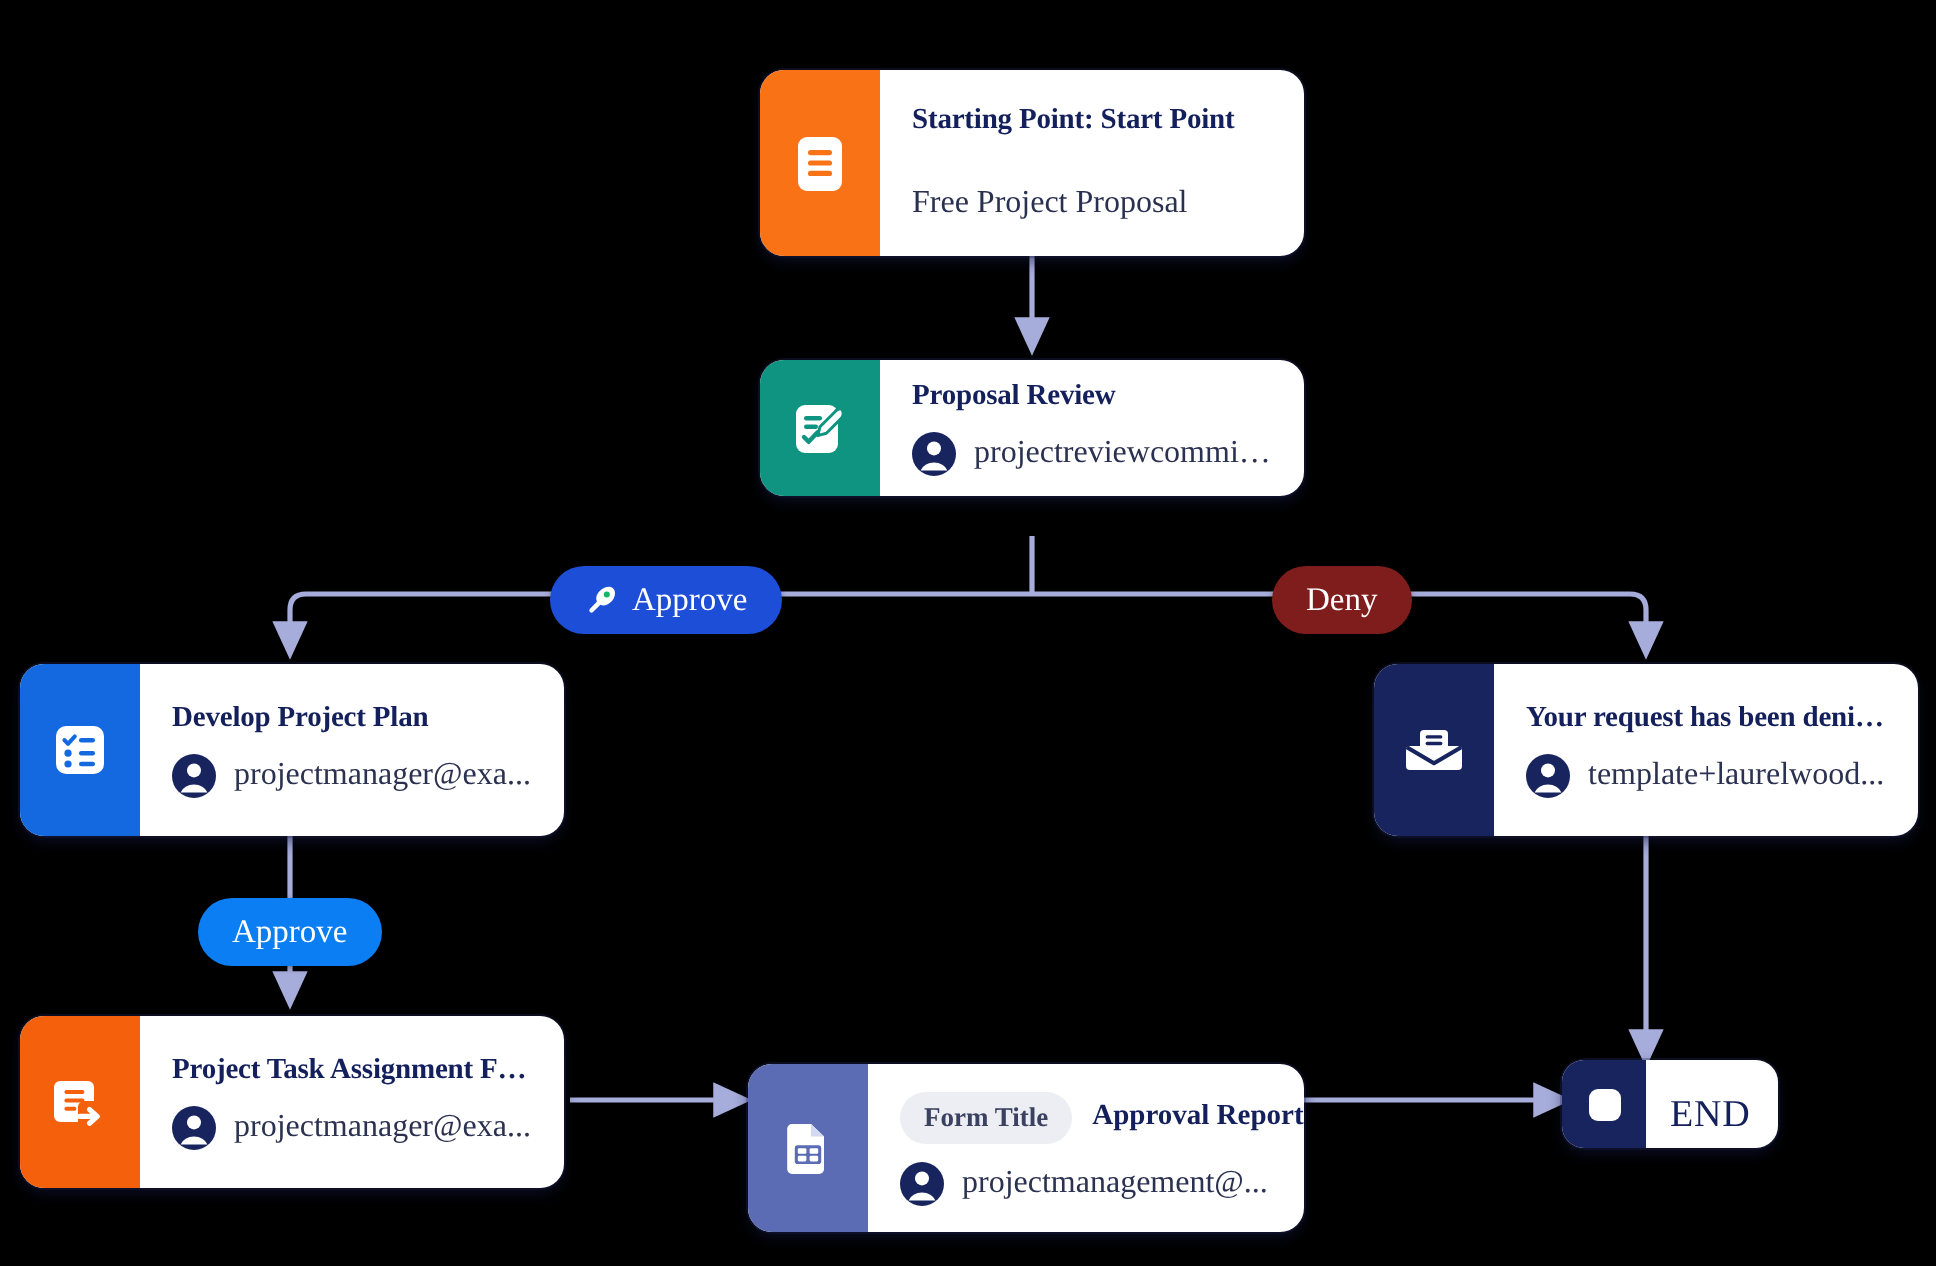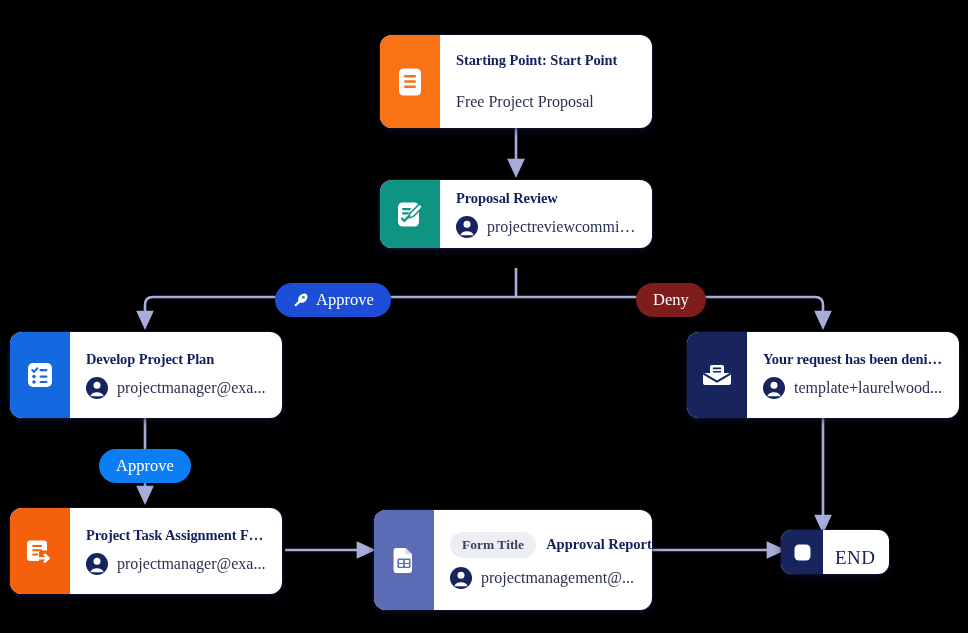--- a/index.html
+++ b/index.html
@@ -283,21 +283,21 @@
             <circle cx="11" cy="11" r="11" fill="#17245e"></circle>
             <circle cx="11" cy="8.2" r="3.5" fill="#ffffff"></circle>
             <path d="M4.3,19.2 a7,5.6 0 0 1 13.4,0 z" fill="#ffffff"></path>
           </svg>
         </span>
         <span class="node-user-name">projectmanager@exa...</span>
       </div>
     </div>
   </div>
 
-  <div class="node" style="left:374px; top:510px; width:278px; height:100px;justify-content:flex-end;">
+  <div class="node" style="left:374px; top:532px; width:278px; height:84px;justify-content:flex-end;">
     <div class="node-icon" style="background:#5b6cb5;">
       <svg width="26" height="29" viewBox="0 0 26 29">
         <path d="M5,2 h9.5 l6.5,6.2 v16.4 a2.4,2.4 0 0 1 -2.4,2.4 h-13.6 a2.4,2.4 0 0 1 -2.4,-2.4 v-20.2 a2.4,2.4 0 0 1 2.4,-2.4 z" fill="#ffffff"></path>
         <path d="M14.5,2 v6.2 h6.5 z" fill="#d3d9ef"></path>
         <rect x="6.4" y="12.6" width="13.2" height="9.4" rx="1.4" fill="#5b6cb5"></rect>
         <rect x="7.9" y="14.1" width="4.3" height="2.8" rx="0.7" fill="#ffffff"></rect>
         <rect x="13.8" y="14.1" width="4.3" height="2.8" rx="0.7" fill="#ffffff"></rect>
         <rect x="7.9" y="17.9" width="4.3" height="2.8" rx="0.7" fill="#ffffff"></rect>
         <rect x="13.8" y="17.9" width="4.3" height="2.8" rx="0.7" fill="#ffffff"></rect>
       </svg>

